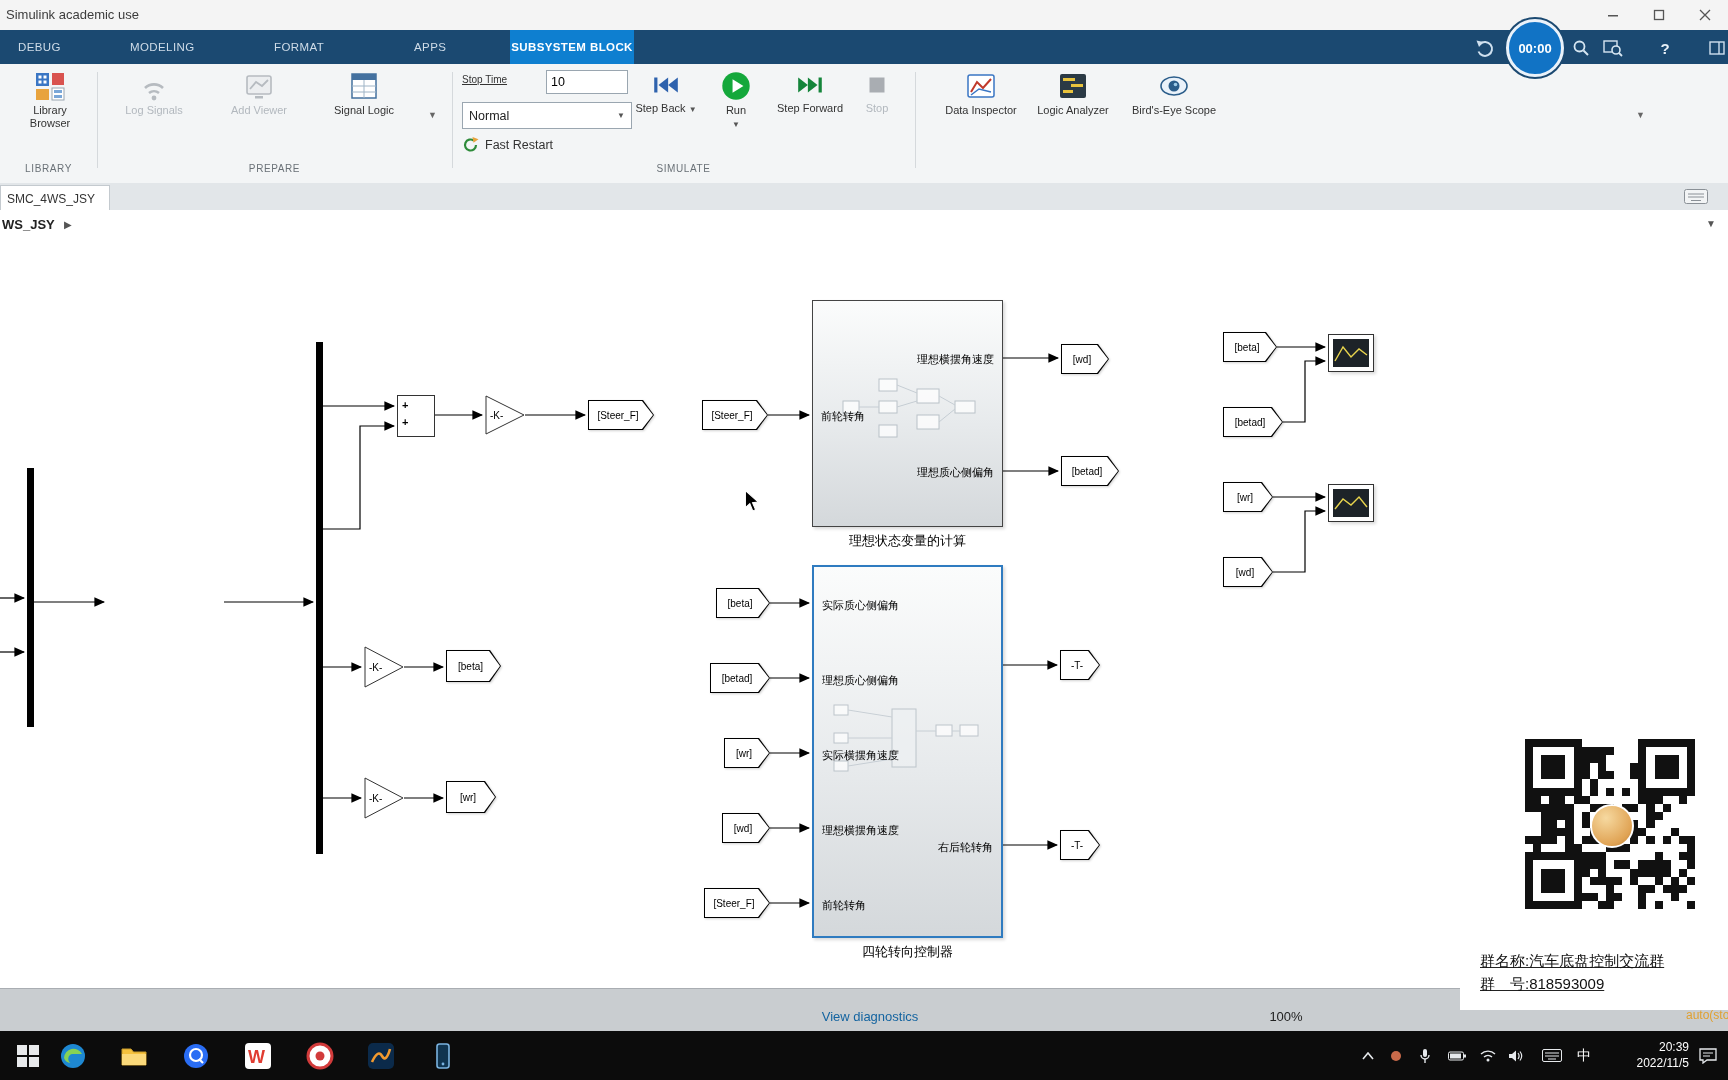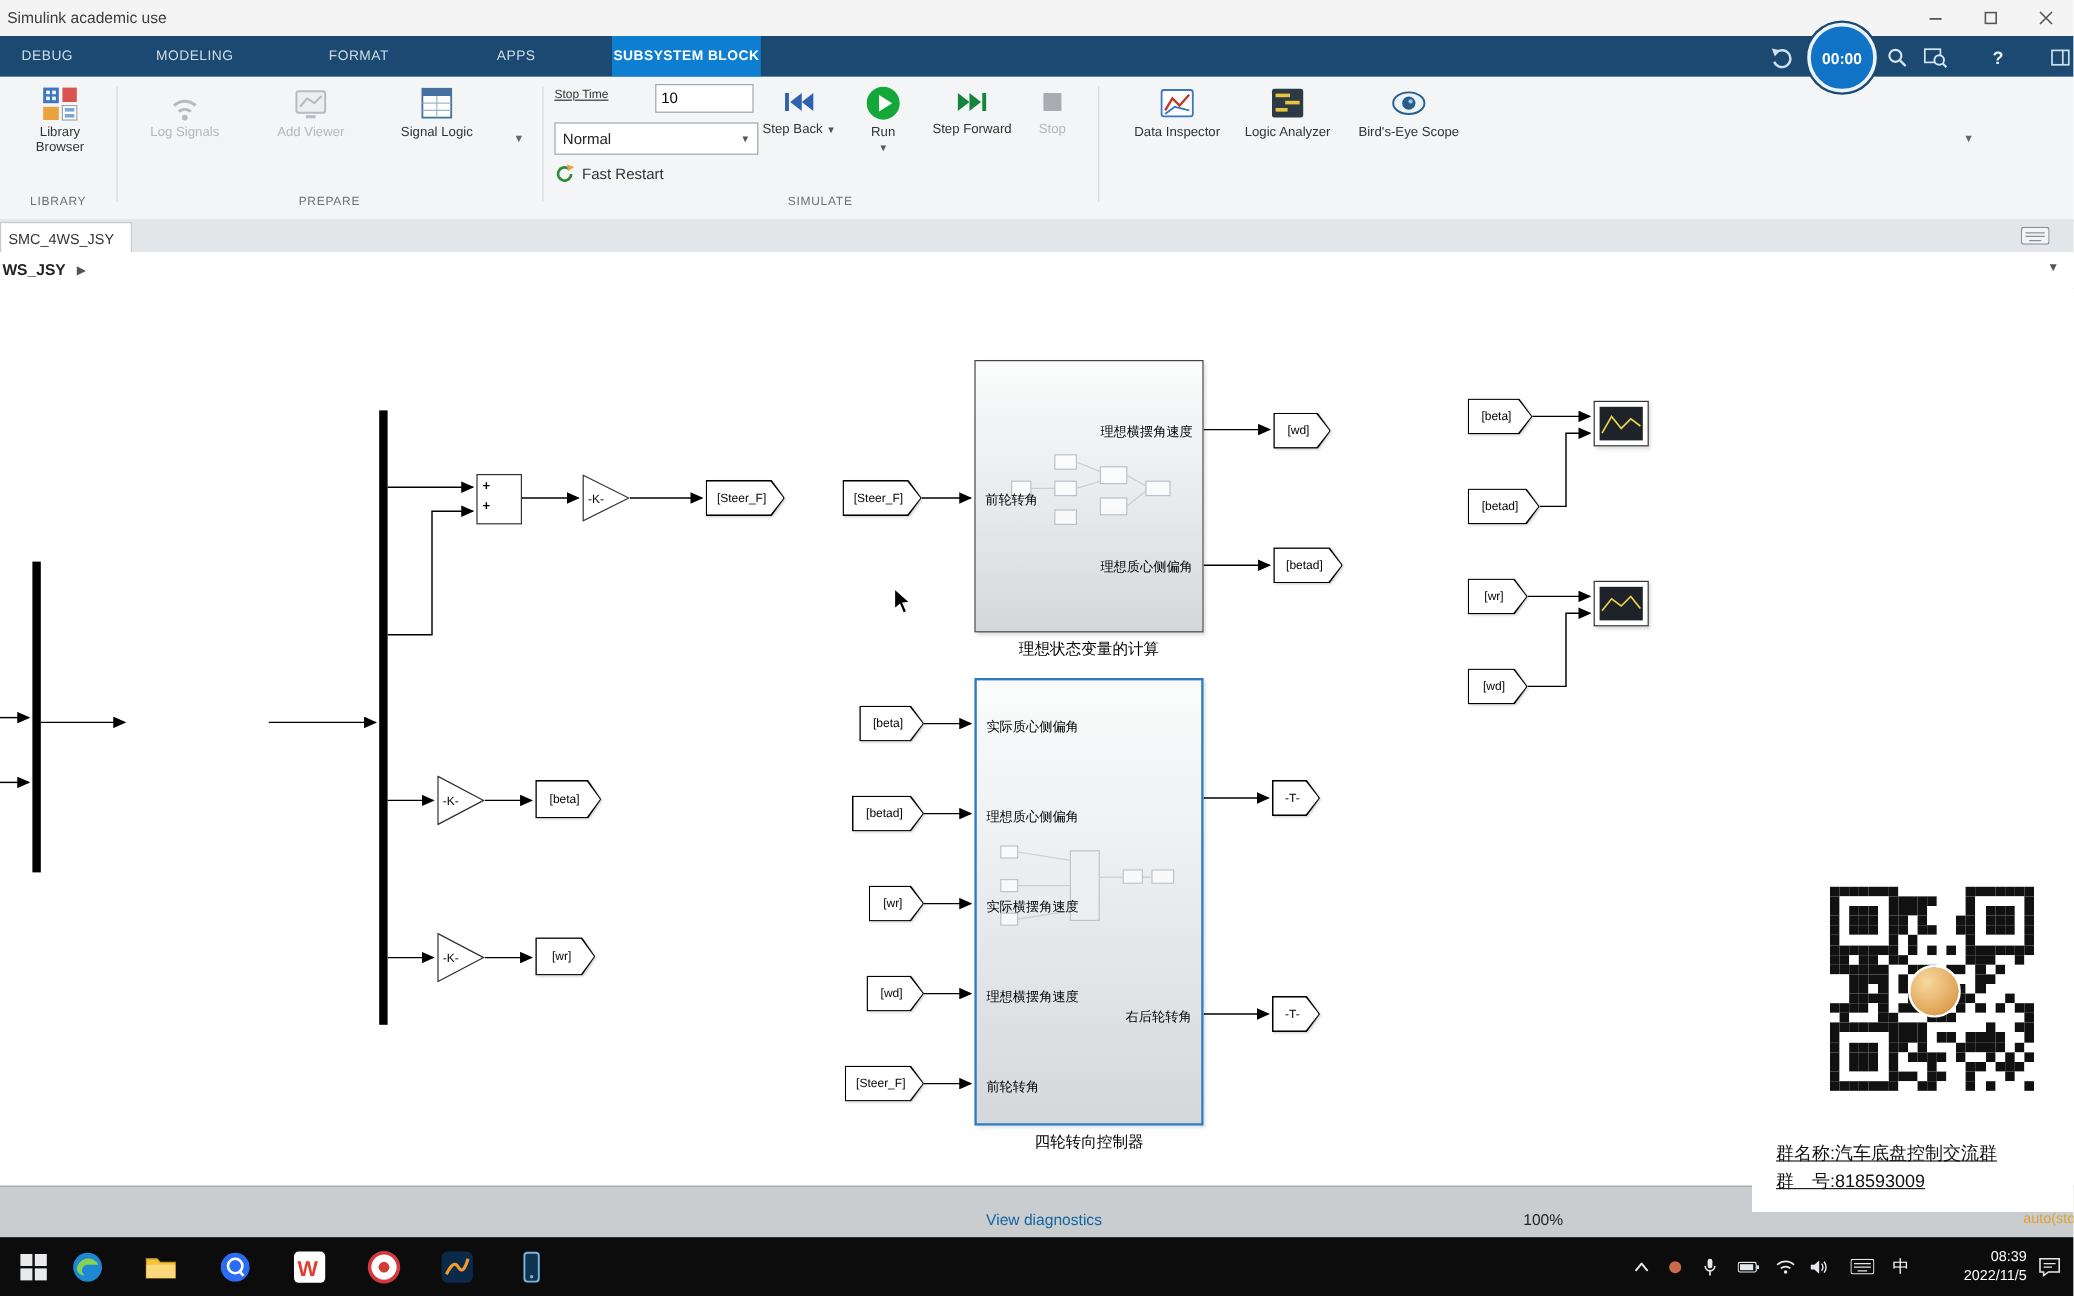--- a/index.html
+++ b/index.html
@@ -1079,21 +1079,21 @@
       <rect x="0.5" y="0.5" width="19" height="12" rx="1.5" stroke="#e6e9ec" fill="none"></rect>
       <line x1="3" y1="4" x2="17" y2="4" stroke="#e6e9ec"></line>
         <line x1="3" y1="7" x2="17" y2="7" stroke="#e6e9ec"></line>
         <line x1="6" y1="10" x2="14" y2="10" stroke="#e6e9ec"></line>
     </svg>
   </div>
   <div class="traybtn cjk" style="left:1570px;width:28px">
     <span>中</span>
   </div>
   <div id="clock">
-    <div>08:39</div>
+    <div>20:39</div>
     <div>2022/11/5</div>
   </div>
   <div class="traybtn" style="left:1692px;width:32px">
     <svg width="18" height="16" viewBox="0 0 18 16">
       <path d="M1 1 h16 v11 h-9 l-4 3 v-3 h-3 z" stroke="#e6e9ec" fill="none" stroke-width="1.3"></path>
       <line x1="4" y1="5" x2="14" y2="5" stroke="#e6e9ec"></line>
         <line x1="4" y1="8" x2="11" y2="8" stroke="#e6e9ec"></line>
     </svg>
   </div>
 </div>

